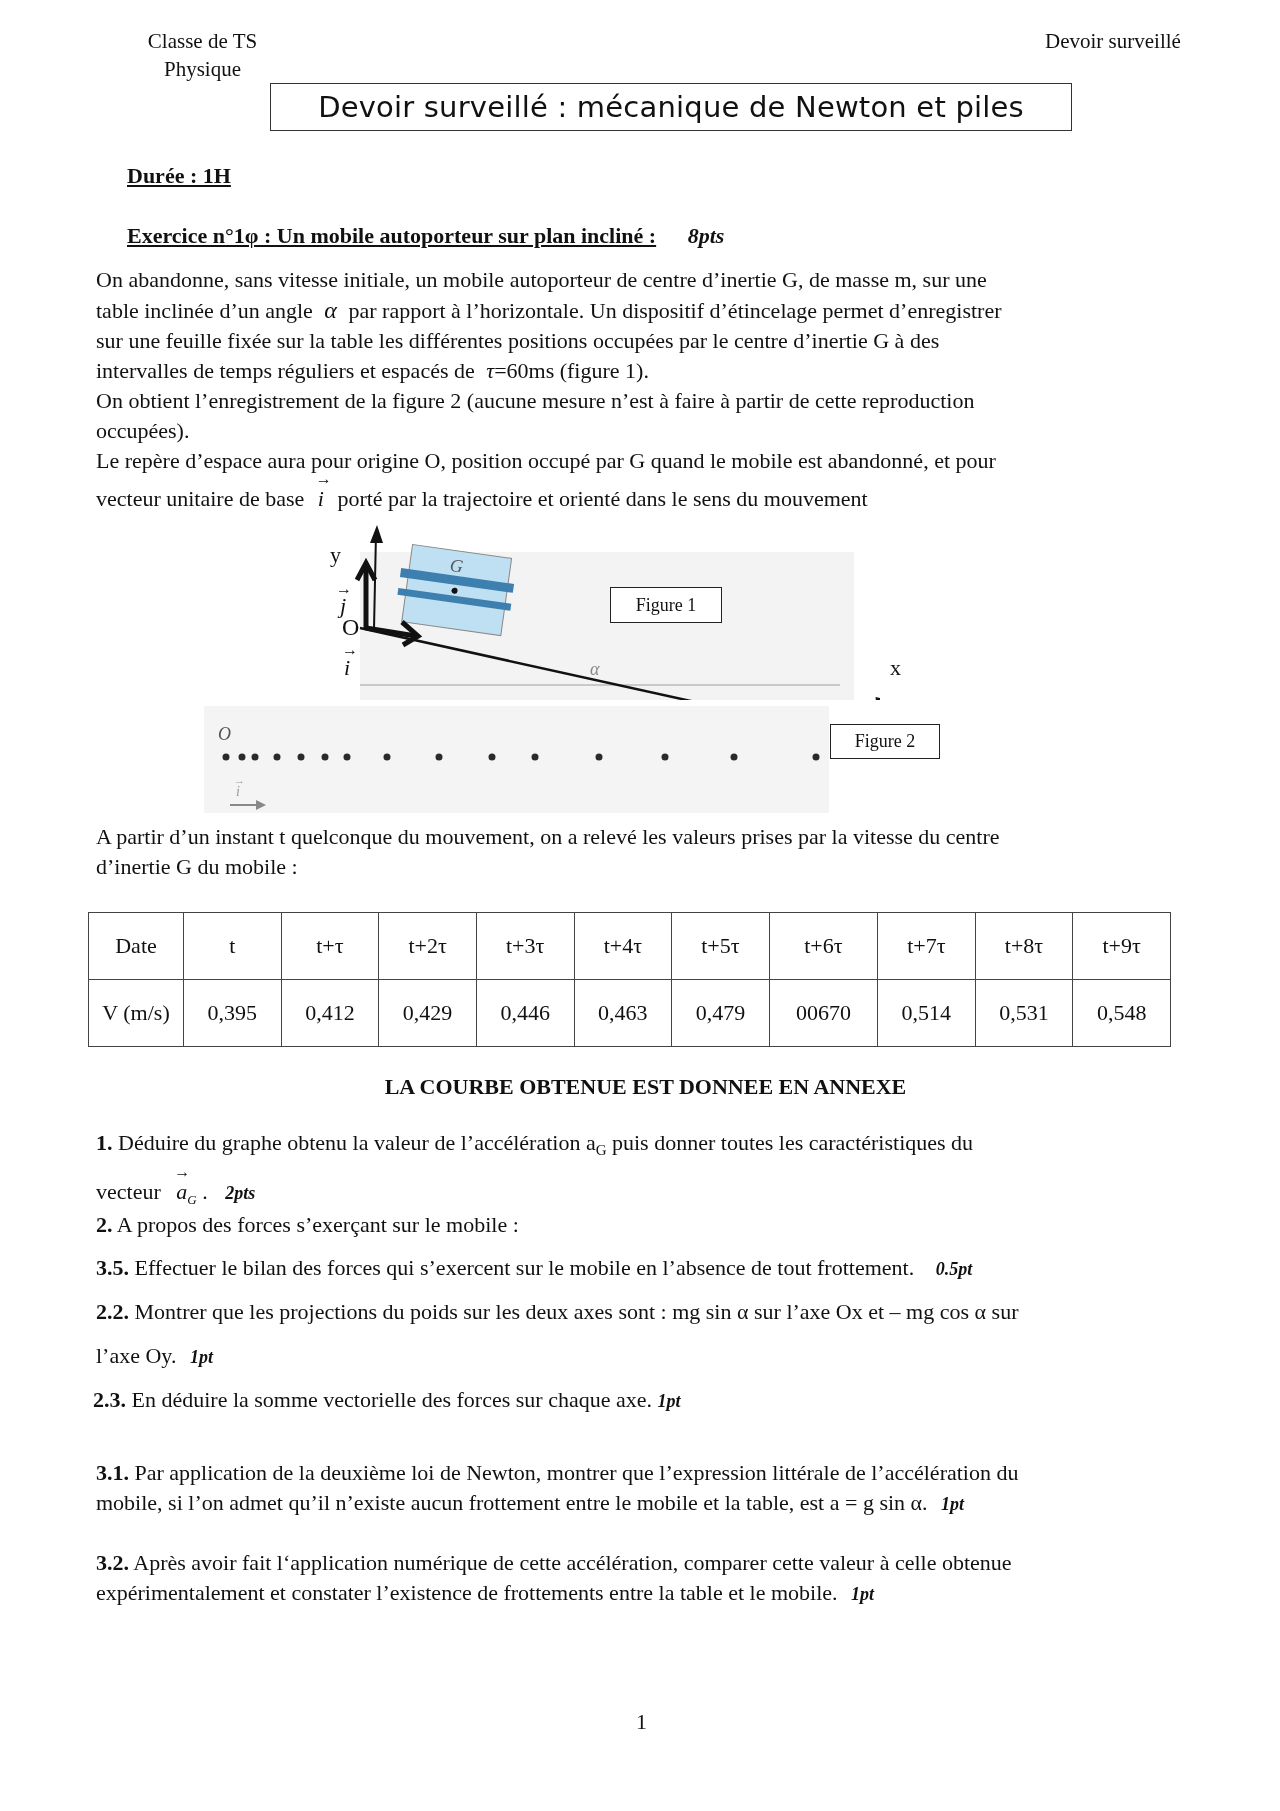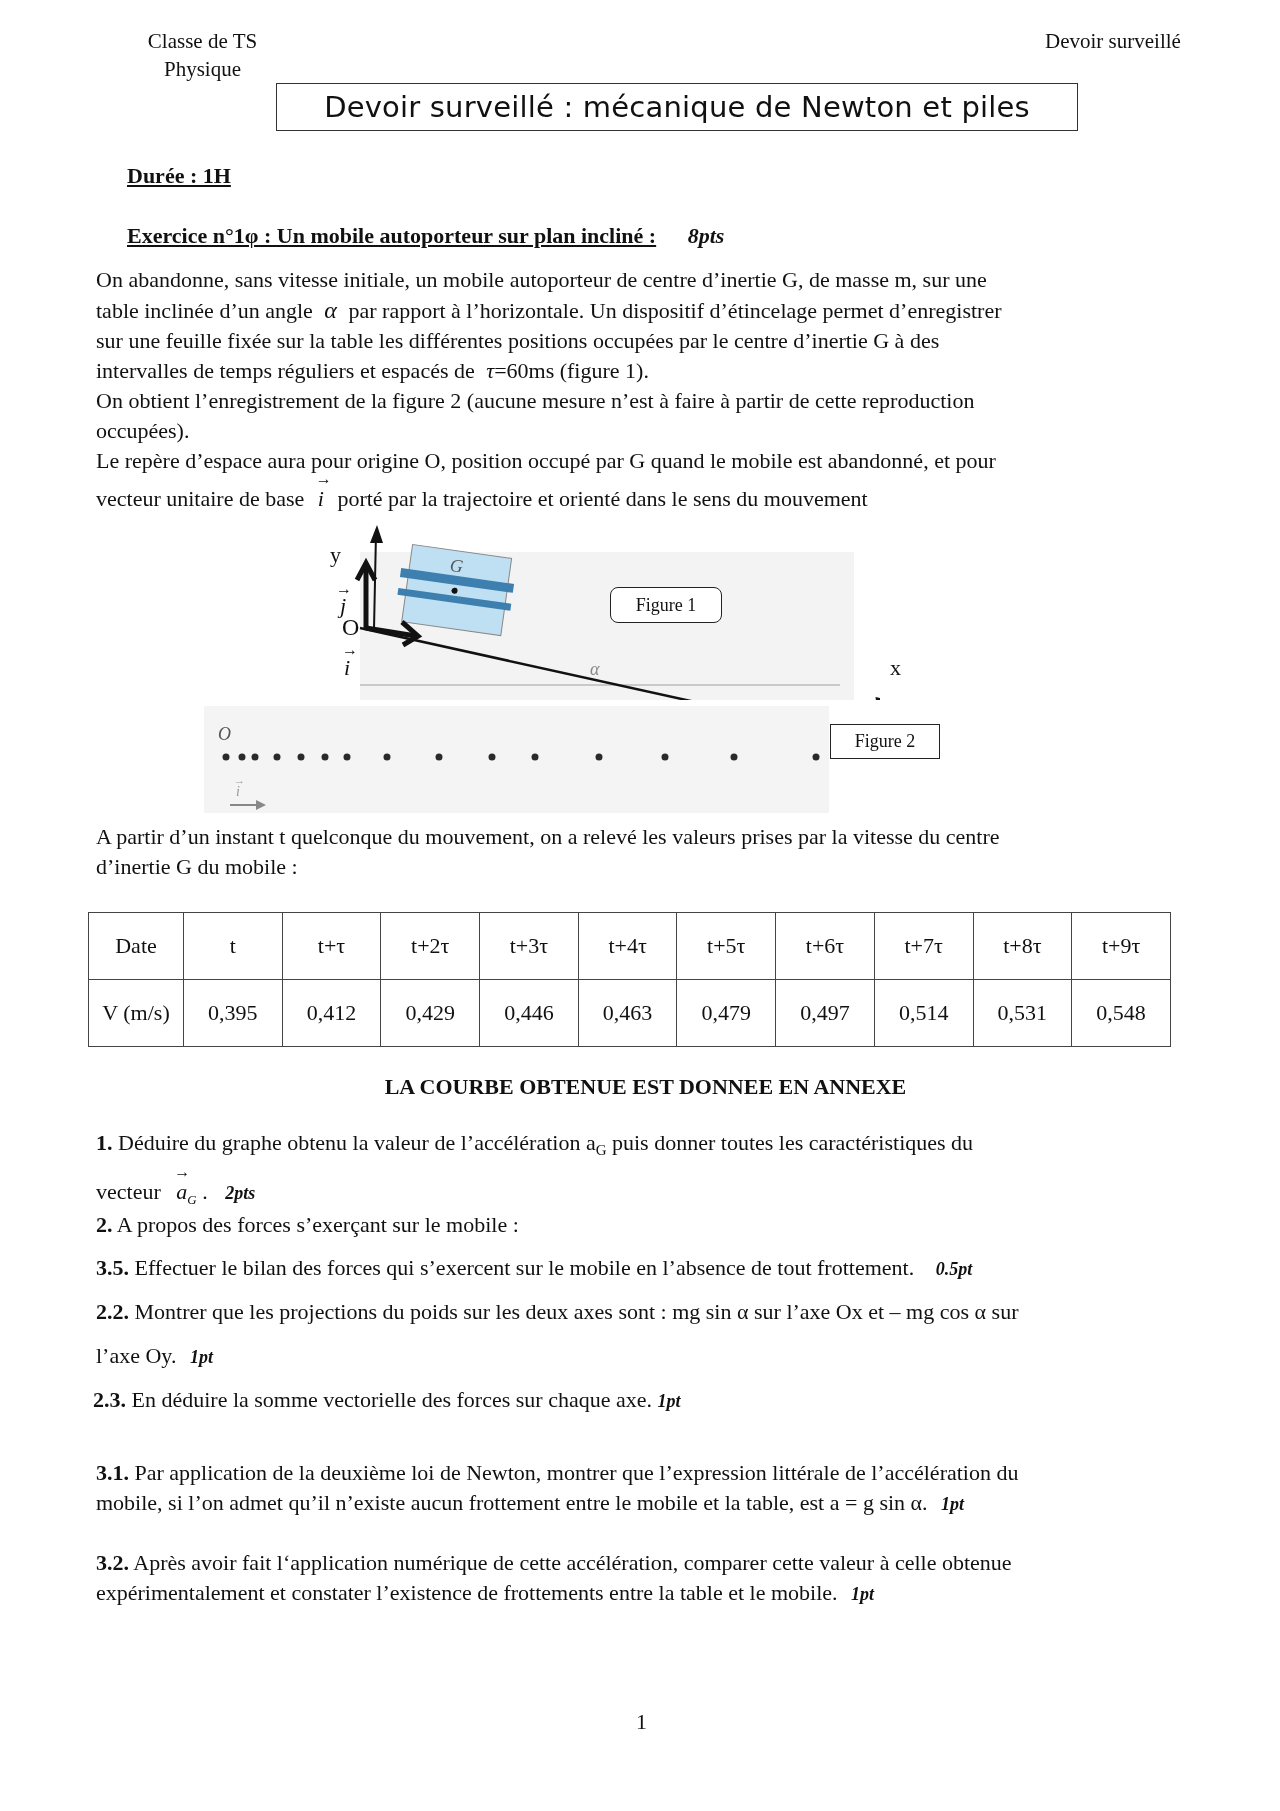--- a/index.html
+++ b/index.html
@@ -1,20 +1,20 @@
 <!DOCTYPE html>
 <html><head>
 <meta charset="utf-8">
 <style>
   html, body { margin: 0; padding: 0; background: #ffffff; }
   body { width: 1280px; height: 1811px; position: relative; overflow: hidden;
          font-family: "Liberation Serif", "DejaVu Serif", serif; color: #111; }
   .abs { position: absolute; }
   .hdr { font-size: 21px; line-height: 28px; }
-  .title-box { left: 276px; top: 83px; width: 802px; height: 48px; border: 1.5px solid #333;
+  .title-box { left: 270px; top: 83px; width: 802px; height: 48px; border: 1.5px solid #333;
                box-sizing: border-box; display: flex; align-items: center; justify-content: center; }
   .title-box span { font-family: "DejaVu Sans", sans-serif; font-size: 29px; letter-spacing: 0.2px; }
   .uline-b { font-weight: bold; text-decoration: underline; font-size: 22px; }
   .para { font-size: 22px; line-height: 30px; }
   .it { font-style: italic; text-align: center; }
   .pts { font-style: italic; font-weight: bold; font-size: 18px; }
   table.vt { border-collapse: collapse; position: absolute; left: 88px; top: 912px; width: 1083px; }
   table.vt td { border: 1.5px solid #444; height: 66px; text-align: center; font-size: 22px; padding: 0; }
   .center-b { font-weight: bold; font-size: 22px; text-align: center; }
   .q b { font-weight: bold; }
@@ -84,21 +84,21 @@
     <polyline points="82,97 98,111 83,120" fill="none" stroke="#111" stroke-width="5"></polyline>
     <text x="10" y="37" font-family="Liberation Serif, serif" font-size="22" fill="#111">y</text>
     <text x="20" y="88" font-family="Liberation Serif, serif" font-size="22" font-style="italic" fill="#111">j</text>
     <text x="16" y="69" font-family="Liberation Serif, serif" font-size="16" fill="#111">→</text>
     <text x="22" y="110" font-family="Liberation Serif, serif" font-size="24" fill="#111">O</text>
     <text x="24" y="150" font-family="Liberation Serif, serif" font-size="22" font-style="italic" fill="#111">i</text>
     <text x="22" y="130" font-family="Liberation Serif, serif" font-size="16" fill="#111">→</text>
     <text x="270" y="150" font-family="Liberation Serif, serif" font-size="18" font-style="italic" fill="#888">α</text>
     <text x="570" y="150" font-family="Liberation Serif, serif" font-size="22" fill="#111">x</text>
   </svg>
-  <div class="abs fig-label" style="left:290px; top:62px; width:112px; height:36px;border-radius:8px;">Figure 1</div>
+  <div class="abs fig-label" style="left:290px; top:62px; width:112px; height:36px;">Figure 1</div>
 </div>
 <div class="abs" style="left:890px; top:655px; font-size:22px;">x</div>
 
 <div class="abs" style="left:204px; top:706px; width:625px; height:107px; background:#f4f4f4;">
   <div class="abs it" style="left:14px; top:18px; font-size:18px; color:#555;">O</div>
   <svg class="abs" style="left:0; top:0;" width="625" height="107">
     <g fill="#2a2a2a">
       <circle cx="22" cy="51" r="3.5"></circle>
         <circle cx="38" cy="51" r="3.5"></circle>
         <circle cx="51" cy="51" r="3.5"></circle>
@@ -144,21 +144,21 @@
     <td>t+9τ</td>
   </tr>
   <tr>
     <td>V (m/s)</td>
     <td>0,395</td>
     <td>0,412</td>
     <td>0,429</td>
     <td>0,446</td>
     <td>0,463</td>
     <td>0,479</td>
-    <td>0,497</td>
+    <td>00670</td>
     <td>0,514</td>
     <td>0,531</td>
     <td>0,548</td>
   </tr>
 </tbody>
   </table>
 
 <div class="abs center-b" style="left:88px; top:1074px; width:1115px;">LA COURBE OBTENUE EST DONNEE EN ANNEXE</div>
 
 <div class="abs para q" style="left:96px; top:1128px; width:1110px;">

